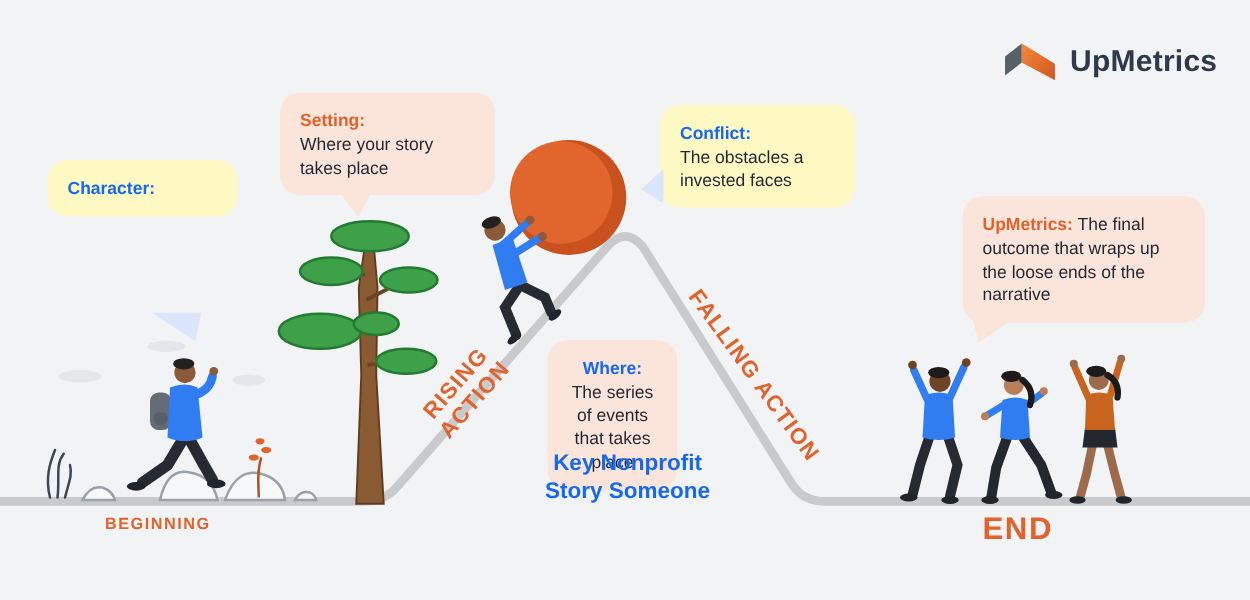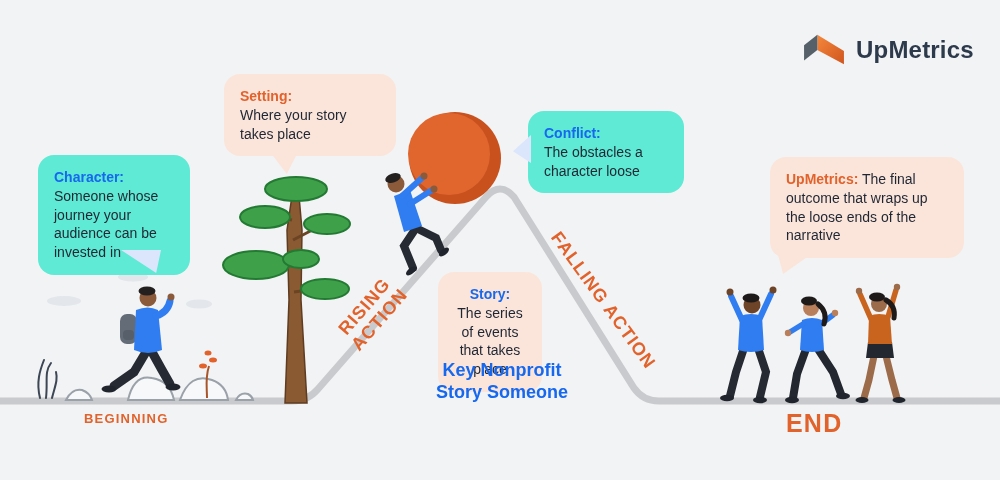--- a/index.html
+++ b/index.html
@@ -6,21 +6,21 @@
   body{font-family:"Liberation Sans",sans-serif;background:#e9eaec;}
   .canvas{position:relative;width:1000px;height:480px;background:#f2f3f5;overflow:hidden;}
   svg{display:block;}
   .scene{position:absolute;left:0;top:0;}
 
   
   .bubble{position:absolute;border-radius:16px;padding:13px 16px;font-size:14px;
           line-height:1.34;color:#1f2633;}
   .bubble .lbl{font-weight:bold;display:block;}
   .bubble .lbl.inline{display:inline;}
-  .bubble-blue{background:#5eead4;margin-top:27px;}
+  .bubble-blue{background:#fef9c3;}
   .bubble-peach{background:#fbe5da;}
   .lbl-blue{color:#1668ee;}
   .lbl-orange{color:#e2622b;}
   .tail{position:absolute;}
   .tail-blue{background:#dbe6fc;}
   .tail-peach{background:#fbe5da;}
 
   #bubble-character{left:38px;top:128px;width:120px;}
   #tail-character{left:121px;top:250px;width:40px;height:23px;
     clip-path:polygon(0 0,100% 0,88% 100%);}
@@ -176,38 +176,37 @@
       <circle cx="859" cy="291" r="3.2" fill="#9c6b4a"></circle>
       <circle cx="897" cy="287" r="3.2" fill="#9c6b4a"></circle>
       <circle cx="879" cy="304" r="8" fill="#9c6b4a"></circle>
       <ellipse cx="877" cy="297" rx="8" ry="4.5" fill="#1d1a19"></ellipse>
       <path d="M886 300 Q896 306 894 318" fill="none" stroke="#1d1a19" stroke-width="5" stroke-linecap="round"></path>
     </g>
   </svg>
 
   <div class="bubble bubble-blue" id="bubble-character">
     <span class="lbl lbl-blue">Character:</span>
-    <span>Someone whose journey your audience can be invested in</span>
   </div>
   <div class="tail tail-blue" id="tail-character"></div>
 
   <div class="bubble bubble-peach" id="bubble-setting">
     <span class="lbl lbl-orange">Setting:</span>
     <span>Where your story takes place</span>
   </div>
   <div class="tail tail-peach" id="tail-setting"></div>
 
   <div class="bubble bubble-blue" id="bubble-conflict">
     <span class="lbl lbl-blue">Conflict:</span>
-    <span>The obstacles a character loose</span>
+    <span>The obstacles a invested faces</span>
   </div>
   <div class="tail tail-blue" id="tail-conflict"></div>
 
   <div class="bubble bubble-peach" id="bubble-plot">
-    <span class="lbl lbl-blue">Story:</span>
+    <span class="lbl lbl-blue">Where:</span>
     <span>The series of events that takes place</span>
   </div>
 
   <div class="bubble bubble-peach" id="bubble-resolution">
     <span class="lbl inline lbl-orange">UpMetrics:</span>
     <span>The final outcome that wraps up the loose ends of the narrative</span>
   </div>
   <div class="tail tail-peach" id="tail-resolution"></div>
 
   <div class="arc-label" id="label-rising">

